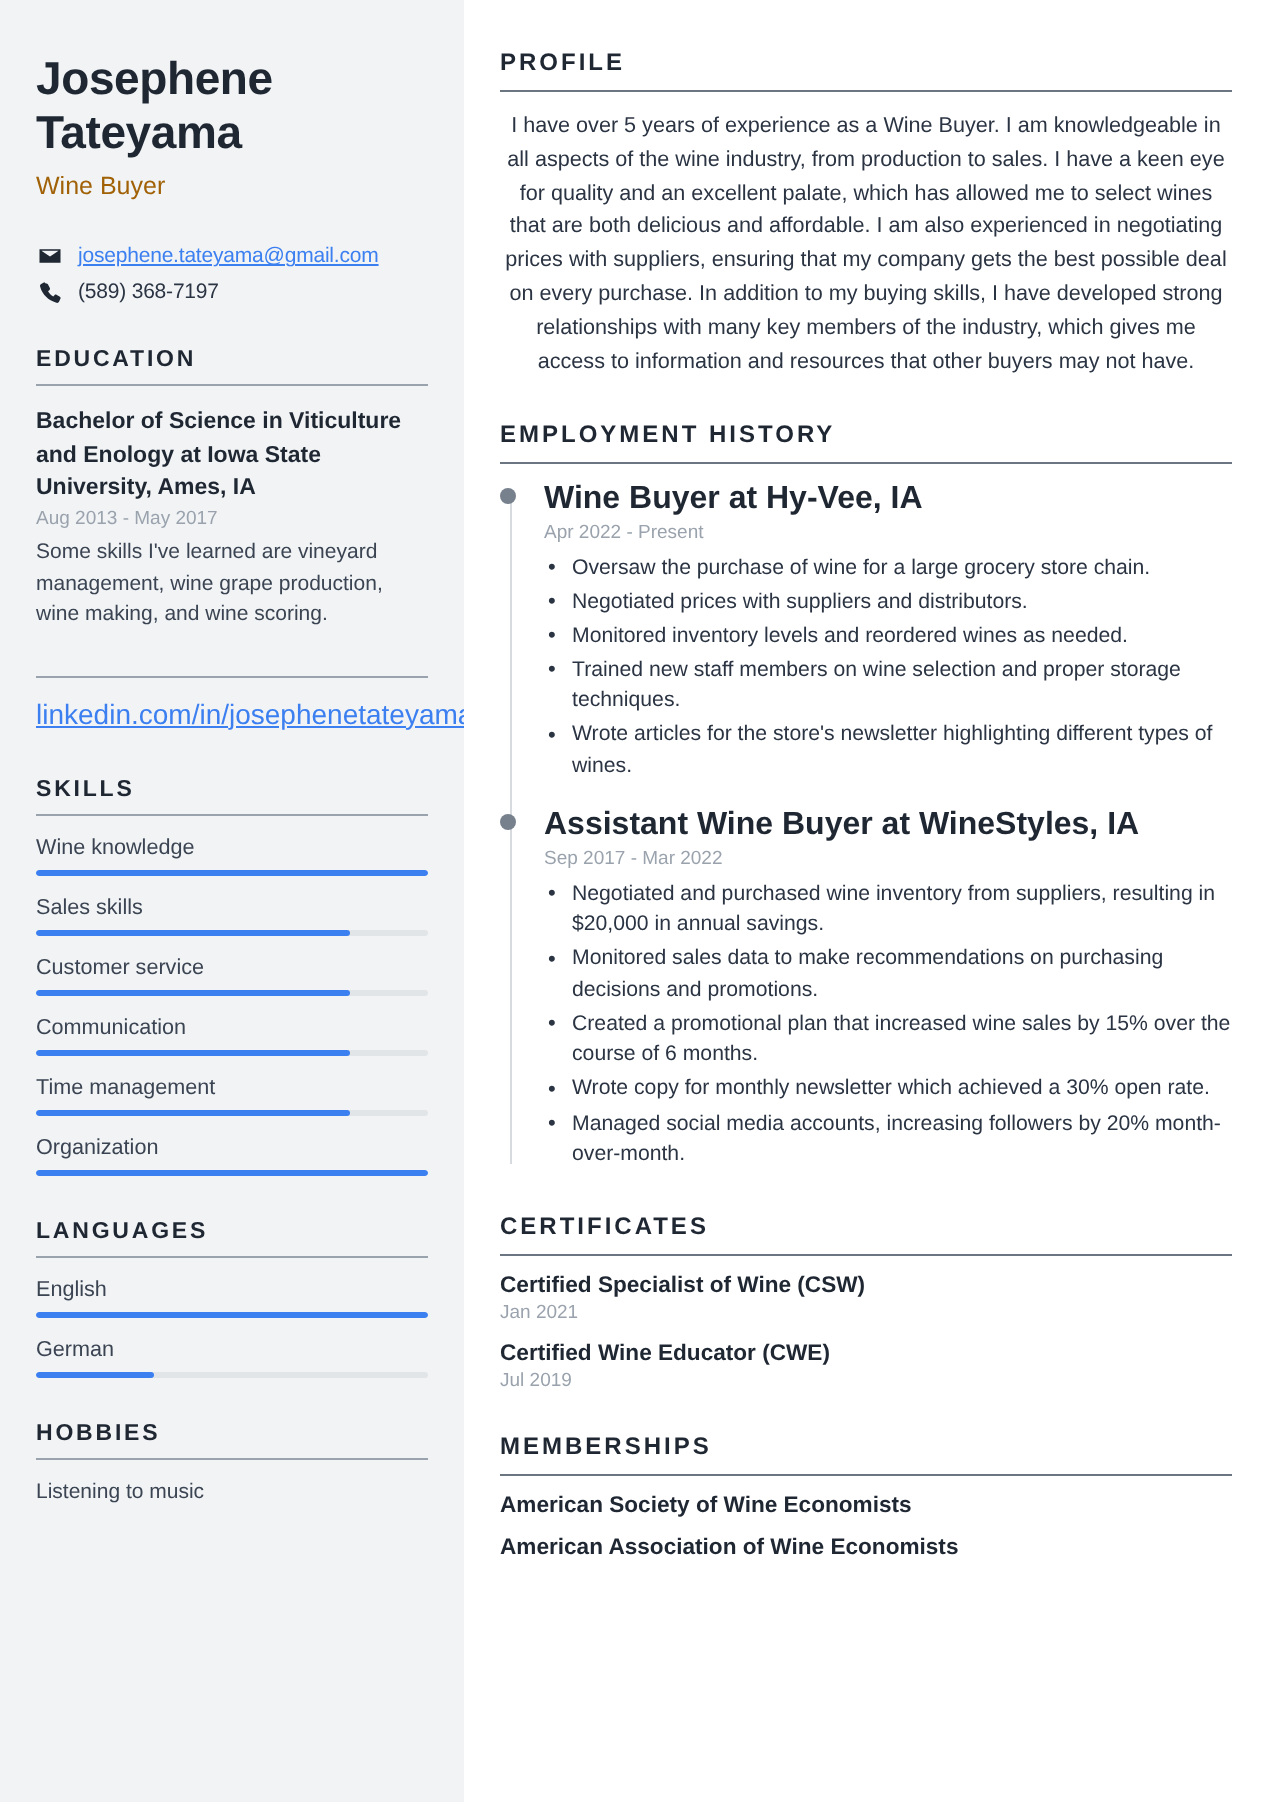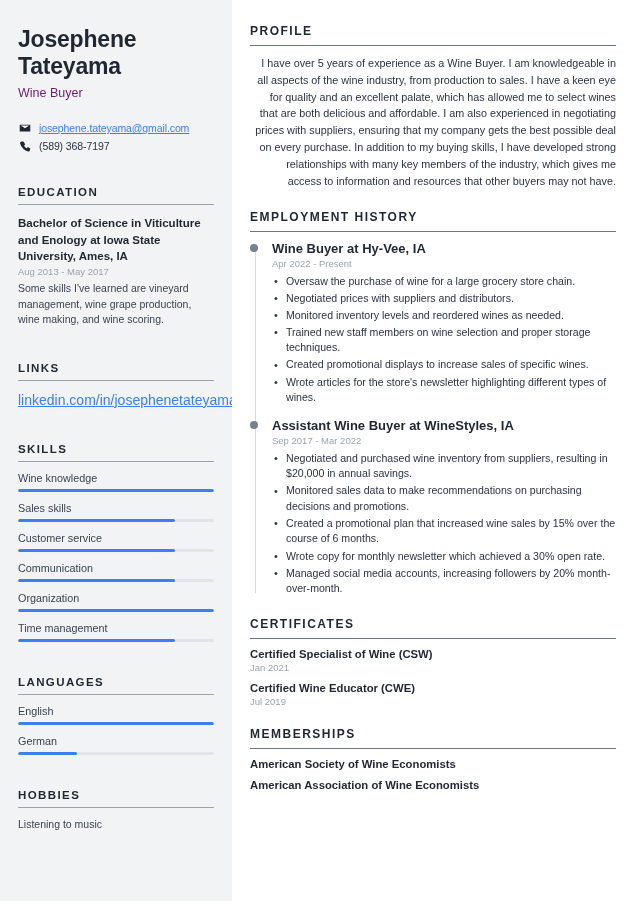--- a/index.html
+++ b/index.html
@@ -15,30 +15,30 @@
   
   .sidebar {
     width:232px; flex:0 0 232px;
     background:#f1f3f5;
     padding:26px 18px 20px 18px;
   }
   .name {
     font-size:23px; font-weight:bold; line-height:1.18;
     color:#1f2733; letter-spacing:-0.2px;
   }
-  .job-title { font-size:12.5px; color:#701a75; margin-top:6px; font-weight:normal; }
+  .job-title { font-size:12.5px; color:#a16207; margin-top:6px; font-weight:normal; }
 
   .contacts { margin-top:22px; }
   .contact-row { display:flex; align-items:center; gap:8px; margin-bottom:6px; }
   .contact-ico { width:13px; flex:0 0 13px; display:flex; align-items:center; justify-content:center; color:#1f2733; }
   .contact-ico svg { display:block; }
   .contact-txt { font-size:10.5px; color:#2b3443; letter-spacing:-0.1px; white-space:nowrap; }
   .contact-txt.link { color:#3b7ff0; text-decoration:underline; }
 
-  .sec { margin-top:34px; }
+  .sec { margin-top:22px; }
   .sec-title {
     font-size:11.5px; font-weight:bold; letter-spacing:1.4px; color:#1f2733;
     padding-bottom:6px;
   }
   .sec-rule { height:1px; background:#9aa3ad; margin-bottom:10px; }
 
   .edu-deg { font-size:11.5px; font-weight:bold; color:#1f2733; line-height:1.42; }
   .edu-date { font-size:9.5px; color:#9aa3ad; margin-top:2px; }
   .edu-desc { font-size:10.5px; color:#3b4452; line-height:1.48; margin-top:4px; }
 
@@ -52,31 +52,31 @@
   .hobby { font-size:10.5px; color:#3b4452; }
 
   
   .main { flex:1 1 auto; padding:24px 24px 20px 18px; background:#ffffff; }
   .m-sec { margin-bottom:20px; }
   .m-sec-title {
     font-size:12px; font-weight:bold; letter-spacing:1.5px; color:#1f2733;
     padding-bottom:7px;
   }
   .m-sec-rule { height:1px; background:#6c7682; margin-bottom:9px; }
-  .profile-text { font-size:10.8px; color:#2b3443; line-height:1.56; text-align:right; }
+  .profile-text { font-size:10.8px; color:#2b3443; line-height:1.56; text-align:center; }
 
   .timeline { position:relative; padding-left:22px; }
   .tl-line { position:absolute; left:5px; top:6px; bottom:4px; width:1px; background:#d7dbe0; }
   .job { position:relative; margin-bottom:12px; }
   .job:last-child { margin-bottom:0; }
   .tl-dot {
     position:absolute; left:-22px; top:3px; width:8px; height:8px;
     border-radius:50%; background:#77818d;
   }
-  .job-role { font-size:13px; font-weight:bold; color:#1f2733; }
+  .job-role { font-size:16px; font-weight:bold; color:#1f2733; }
   .job-date { font-size:9.5px; color:#9aa3ad; margin-top:2px; }
   .job-bullets { list-style:none; margin-top:5px; }
   .job-bullets li {
     position:relative; padding-left:14px; font-size:10.6px; color:#2b3443;
     line-height:1.47; margin-bottom:1.5px;
   }
   .job-bullets li:before {
     content:"•"; position:absolute; left:2px; top:-0.5px; color:#2b3443; font-size:11px;
   }
 
@@ -123,21 +123,20 @@
 
     <section class="sec">
       <div class="sec-title">EDUCATION</div>
       <div class="sec-rule"></div>
       <div class="edu-deg">Bachelor of Science in Viticulture and Enology at Iowa State University, Ames, IA</div>
       <div class="edu-date">Aug 2013 - May 2017</div>
       <div class="edu-desc">Some skills I've learned are vineyard management, wine grape production, wine making, and wine scoring.</div>
     </section>
 
     <section class="sec">
-      <div class="sec-title">LINKS</div>
       <div class="sec-rule"></div>
       <a class="link-item" href="#">linkedin.com/in/josephenetateyama</a>
     </section>
 
     <section class="sec">
       <div class="sec-title">SKILLS</div>
       <div class="sec-rule"></div>
 
       <div class="bar-item">
         <div class="bar-label">Wine knowledge</div>
@@ -157,29 +156,29 @@
             <div class="bar-fill" style="width: 80%;"></div>
           </div>
       </div>
       <div class="bar-item">
         <div class="bar-label">Communication</div>
         <div class="bar-track">
             <div class="bar-fill" style="width: 80%;"></div>
           </div>
       </div>
       <div class="bar-item">
+        <div class="bar-label">Time management</div>
+        <div class="bar-track">
+            <div class="bar-fill" style="width: 80%;"></div>
+          </div>
+      </div>
+      <div class="bar-item">
         <div class="bar-label">Organization</div>
         <div class="bar-track">
             <div class="bar-fill" style="width: 100%;"></div>
-          </div>
-      </div>
-      <div class="bar-item">
-        <div class="bar-label">Time management</div>
-        <div class="bar-track">
-            <div class="bar-fill" style="width: 80%;"></div>
           </div>
       </div>
     </section>
 
     <section class="sec">
       <div class="sec-title">LANGUAGES</div>
       <div class="sec-rule"></div>
 
       <div class="bar-item">
         <div class="bar-label">English</div>
@@ -220,21 +219,20 @@
 
         <div class="job">
           <span class="tl-dot"></span>
           <div class="job-role">Wine Buyer at Hy-Vee, IA</div>
           <div class="job-date">Apr 2022 - Present</div>
           <ul class="job-bullets">
             <li>Oversaw the purchase of wine for a large grocery store chain.</li>
             <li>Negotiated prices with suppliers and distributors.</li>
             <li>Monitored inventory levels and reordered wines as needed.</li>
             <li>Trained new staff members on wine selection and proper storage techniques.</li>
-            <li>Created promotional displays to increase sales of specific wines.</li>
             <li>Wrote articles for the store's newsletter highlighting different types of wines.</li>
           </ul>
         </div>
 
         <div class="job">
           <span class="tl-dot"></span>
           <div class="job-role">Assistant Wine Buyer at WineStyles, IA</div>
           <div class="job-date">Sep 2017 - Mar 2022</div>
           <ul class="job-bullets">
             <li>Negotiated and purchased wine inventory from suppliers, resulting in $20,000 in annual savings.</li>

